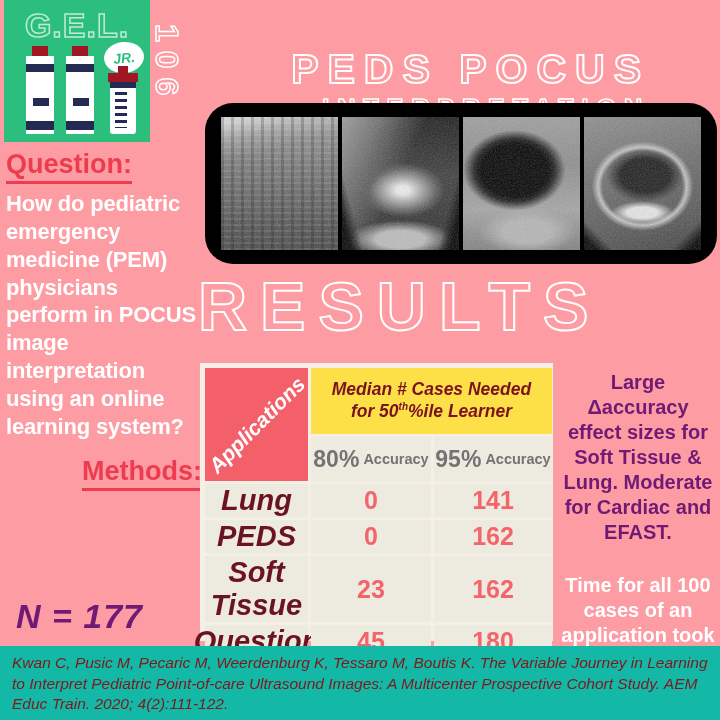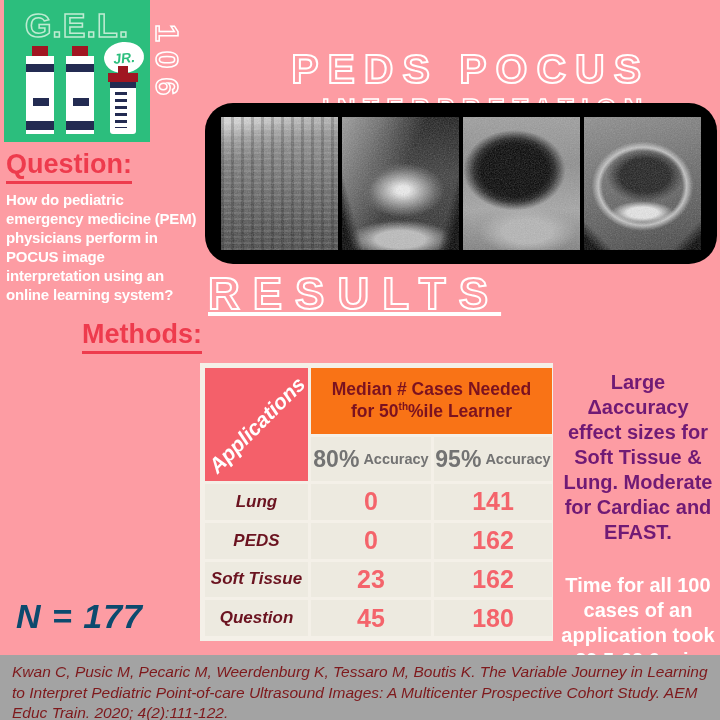--- a/index.html
+++ b/index.html
@@ -77,54 +77,54 @@
       radial-gradient(ellipse 46% 28% at 52% 44%, #1C1C1C 0 45%, rgba(0,0,0,0) 72%),
       radial-gradient(ellipse 62% 48% at 50% 52%, rgba(0,0,0,0) 55%, #C2C2C2 61%, rgba(0,0,0,0) 70%),
       linear-gradient(165deg,#8E8E8E 0%,#6F6F6F 40%,#565656 75%,#3F3F3F 100%); }
   .us4 .fanmask { position:absolute; inset:0;
       background:linear-gradient(45deg,#000 0 5%,transparent 12%), linear-gradient(-45deg,#000 0 5%,transparent 12%); }
 
   
   .left-col { position:absolute; left:6px; top:150px; width:196px; }
   .sec-head { display:inline-block; font-size:27px; font-weight:800; color:#EE3B4D;
     border-bottom:3px solid #EE3B4D; line-height:1.1; padding-bottom:1px; }
-  .sec-body { margin-top:6px; color:#fff; font-weight:700; font-size:15px; line-height:1.27;
+  .sec-body { margin-top:6px; color:#fff; font-weight:700; font-size:22px; line-height:1.27;
     letter-spacing:-0.2px; }
   .methods-block { margin-top:16px;text-align:right; }
   .n-text { position:absolute; left:16px; top:597px; font-size:34px; font-weight:800; font-style:italic;
-    color:#0c4a6e; letter-spacing:1px; }
-
-  
-  .results-head { position:absolute; left:208px; top:272px; font-size:44px; font-weight:700;
-    letter-spacing:13px; line-height:1;text-decoration:underline; }
+    color:#701a75; letter-spacing:1px; }
+
+  
+  .results-head { position:absolute; left:198px; top:272px; font-size:68px; font-weight:700;
+    letter-spacing:13px; line-height:1; }
 
   
   .tbl { position:absolute; left:200px; top:363px; width:353px; height:278px; background:#F4F0E8;
     display:grid; grid-template-columns:103px 120px 118px; grid-template-rows:66px 44px 1fr 1fr 1fr 1fr;
     gap:3px; padding:5px; }
   .cell { display:flex; align-items:center; justify-content:center; text-align:center; }
   .corner { grid-row:1 / 3; grid-column:1; background:#F4606A; position:relative; overflow:hidden; }
   .corner .rot { transform:rotate(-45deg); color:#fff; font-weight:800; font-style:italic; font-size:21px;
     white-space:nowrap; }
-  .mainhead { grid-column:2 / 4; background:#f97316; color:#7B1220; font-weight:800; font-size:17.5px;
-    line-height:1.25; padding:0 14px; }
+  .mainhead { grid-column:2 / 4; background:#fde047; color:#7B1220; font-weight:800; font-size:17.5px;
+    line-height:1.25; padding:0 14px;font-style:italic; }
   .mainhead sup { font-size:10px; }
   .subhead { background:#EDEAE0; color:#737373;text-align:right; }
   .subhead .pct { font-size:23px; font-weight:800; margin-right:4px; }
   .subhead .word { font-size:14.5px; font-weight:800; }
-  .rowlabel { background:#EDEAE0; color:#6B1320; font-weight:800; font-style:italic; font-size:17px; }
+  .rowlabel { background:#EDEAE0; color:#6B1320; font-weight:800; font-style:italic; font-size:29px; }
   .val { background:#EDEAE0; color:#F4646B; font-weight:800; font-size:25px; }
 
   
   .right-col { position:absolute; left:558px; top:370px; width:160px; text-align:center; }
   .finding-effect { color:#701a75; font-weight:800; font-size:20px; line-height:1.25; }
   .finding-time { margin-top:28px; color:#fff; font-weight:800; font-size:20px; line-height:1.25; }
 
   
-  .citation-bar { position:absolute; left:0; bottom:0; width:720px; height:65px; background:#a3a3a3;
+  .citation-bar { position:absolute; left:0; bottom:0; width:720px; height:74px; background:#14b8a6;
     padding:7px 12px 0 12px; }
   .citation-text { color:#7E191C; font-style:italic; font-size:15.5px; line-height:1.33; font-weight:500; }
 </style>
 </head>
 <body>
 
 <svg width="0" height="0" style="position:absolute" aria-hidden="true">
   <defs>
     <filter id="speckle-filter" x="0" y="0" width="100%" height="100%">
       <feTurbulence type="fractalNoise" baseFrequency="0.8" numOctaves="2" result="n"></feTurbulence>

